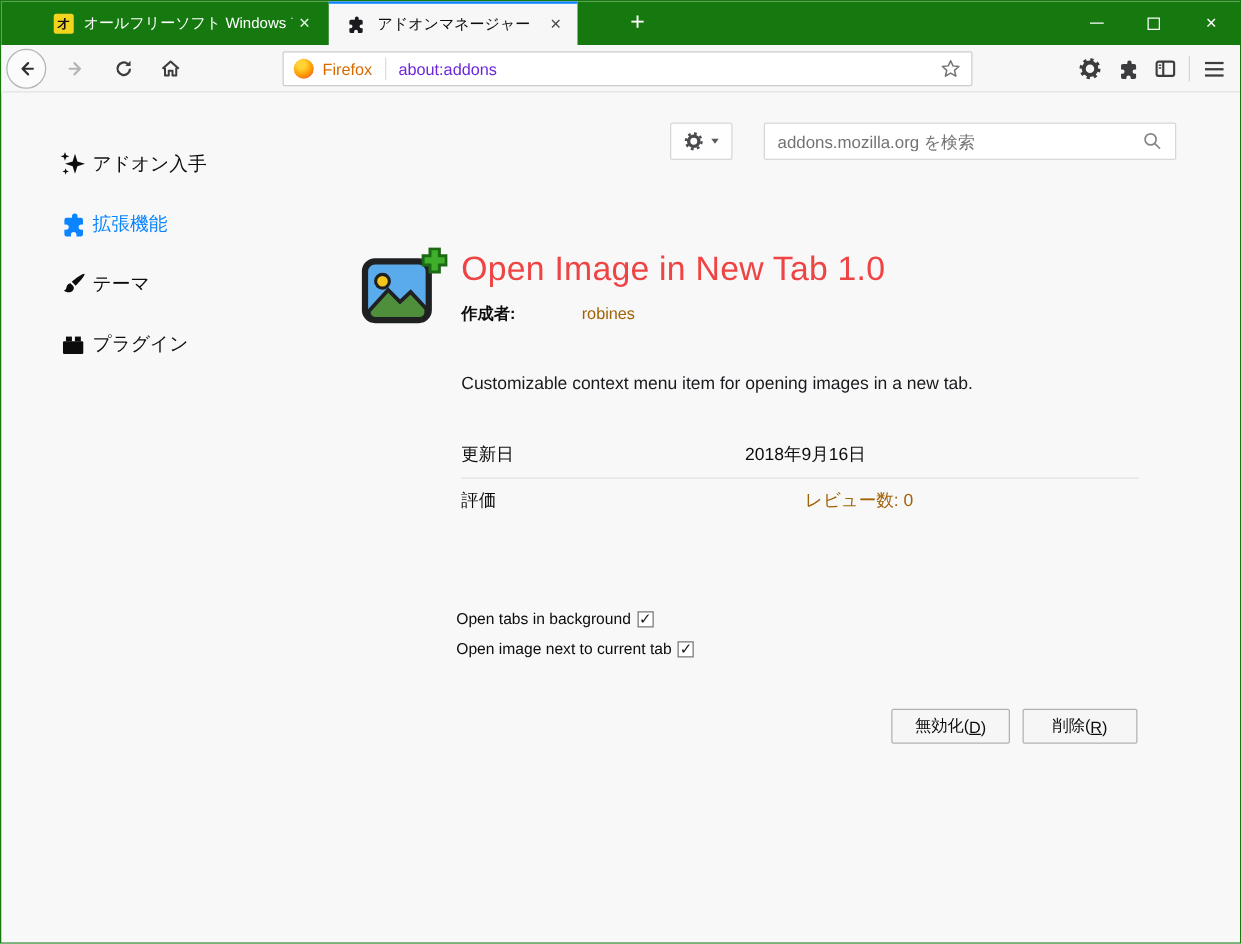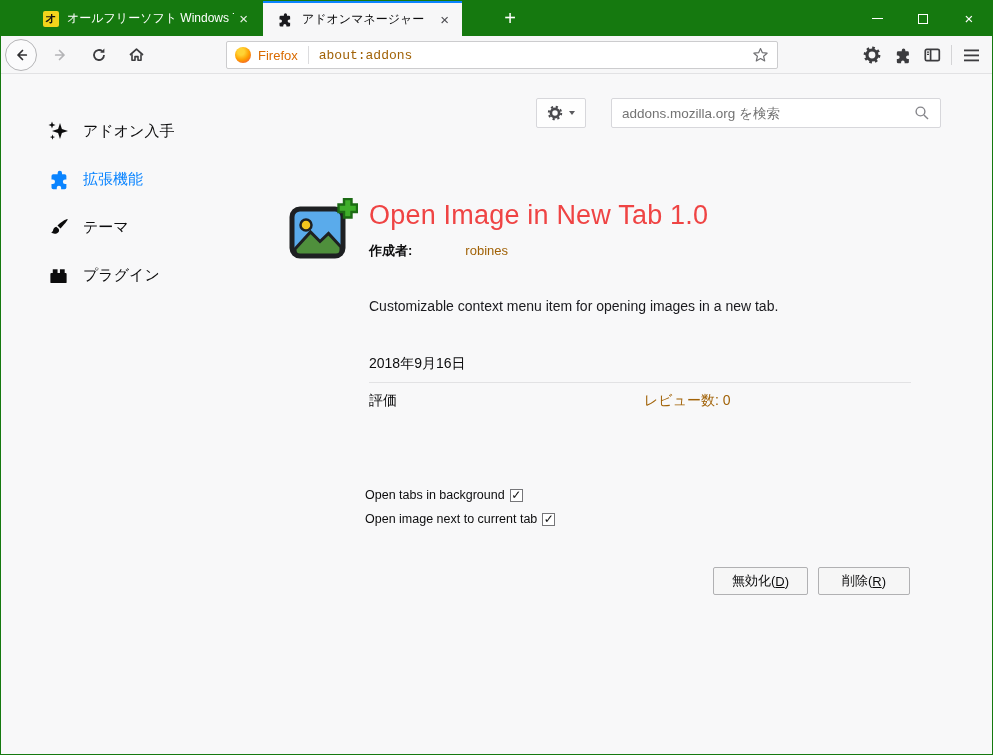--- a/index.html
+++ b/index.html
@@ -26,28 +26,28 @@
   .glyph-close { font-size:15px; line-height:1; }
 
   
   .toolbar { position:absolute; left:0; top:35px; width:991px; height:38px; background:#f7f7f8; border-bottom:1px solid #e2e2e4; }
   .nav-btn { position:absolute; top:3px; width:32px; height:32px; display:flex; align-items:center; justify-content:center; }
   .back-btn { left:4px; border:1px solid #b5b5b7; border-radius:50%; background:#fbfbfc; }
   .urlbar { position:absolute; left:225px; top:5px; width:552px; height:28px; background:#fff; border:1px solid #ccccce; border-radius:2px; display:flex; align-items:center; padding:0 8px; }
   .ff-logo { width:16px; height:16px; border-radius:50%; background:radial-gradient(circle at 38% 30%, #ffd335 0 22%, #ff9d00 55%, #f3652a 82%, #e22850 100%); flex:0 0 16px; }
   .ff-badge { color:#d96a00; font-size:13px; margin:0 10px 0 7px; }
   .url-sep { width:1px; height:18px; background:#dcdcde; margin-right:10px; }
-  .url-text { font-size:13px; color:#a16207; flex:1 1 auto; border:0; outline:0; background:transparent; font-family:Liberation Mono, monospace; }
+  .url-text { font-size:13px; color:#6d28d9; flex:1 1 auto; border:0; outline:0; background:transparent; font-family:Liberation Sans, sans-serif; }
   .url-star { margin-left:auto; display:flex; }
   .tb-icons { position:absolute; top:3px; right:6px; height:32px; display:flex; align-items:center; }
   .tb-icon { width:30px; height:30px; display:flex; align-items:center; justify-content:center; }
   .tb-sep { width:1px; height:20px; background:#d4d4d6; margin:0 4px; }
 
   
-  .sidebar-item { position:absolute; left:45px; height:28px; display:flex; align-items:center; gap:13px; font-size:15px; color:#0c0c0d; }
+  .sidebar-item { position:absolute; left:45px; height:28px; display:flex; align-items:center; gap:4px; font-size:15px; color:#0c0c0d; }
   .sidebar-item.selected { color:#0a84ff; }
   .side-icon { width:24px; display:flex; justify-content:center; }
 
   .gear-btn { position:absolute; left:535px; top:97px; width:50px; height:30px; background:#fefefe; border:1px solid #d7d7db; border-radius:2px; display:flex; align-items:center; justify-content:center; gap:6px; }
   .caret { width:0; height:0; border-left:3.5px solid transparent; border-right:3.5px solid transparent; border-top:4px solid #5a5a5e; }
   .searchbox { position:absolute; left:610px; top:97px; width:330px; height:30px; background:#fff; border:1px solid #d7d7db; border-radius:2px; display:flex; align-items:center; padding:0 10px; }
   .search-input { flex:1; border:0; outline:0; font-size:13.5px; color:#0f172a; background:transparent; font-family:inherit; }
   .search-input::placeholder { color:#737373; opacity:1; }
 
   .addon-icon { position:absolute; left:287px; top:197px; }
@@ -240,20 +240,21 @@
     </svg>
   </div>
   <div class="addon-title">Open Image in New Tab 1.0</div>
   <div class="author-line">
     <span class="author-label">作成者:</span><a class="link" href="#">robines</a>
   </div>
   <div class="addon-desc">Customizable context menu item for opening images in a new tab.</div>
 
   <div class="detail-table">
     <div class="detail-row">
+      <div class="detail-label">更新日</div>
       <div>2018年9月16日</div>
     </div>
     <div class="detail-row">
       <div class="detail-label">評価</div>
       <a class="link" href="#">レビュー数: 0</a>
     </div>
   </div>
 
   <div class="pref-row" style="top:487px;">
     <span>Open tabs in background</span>

